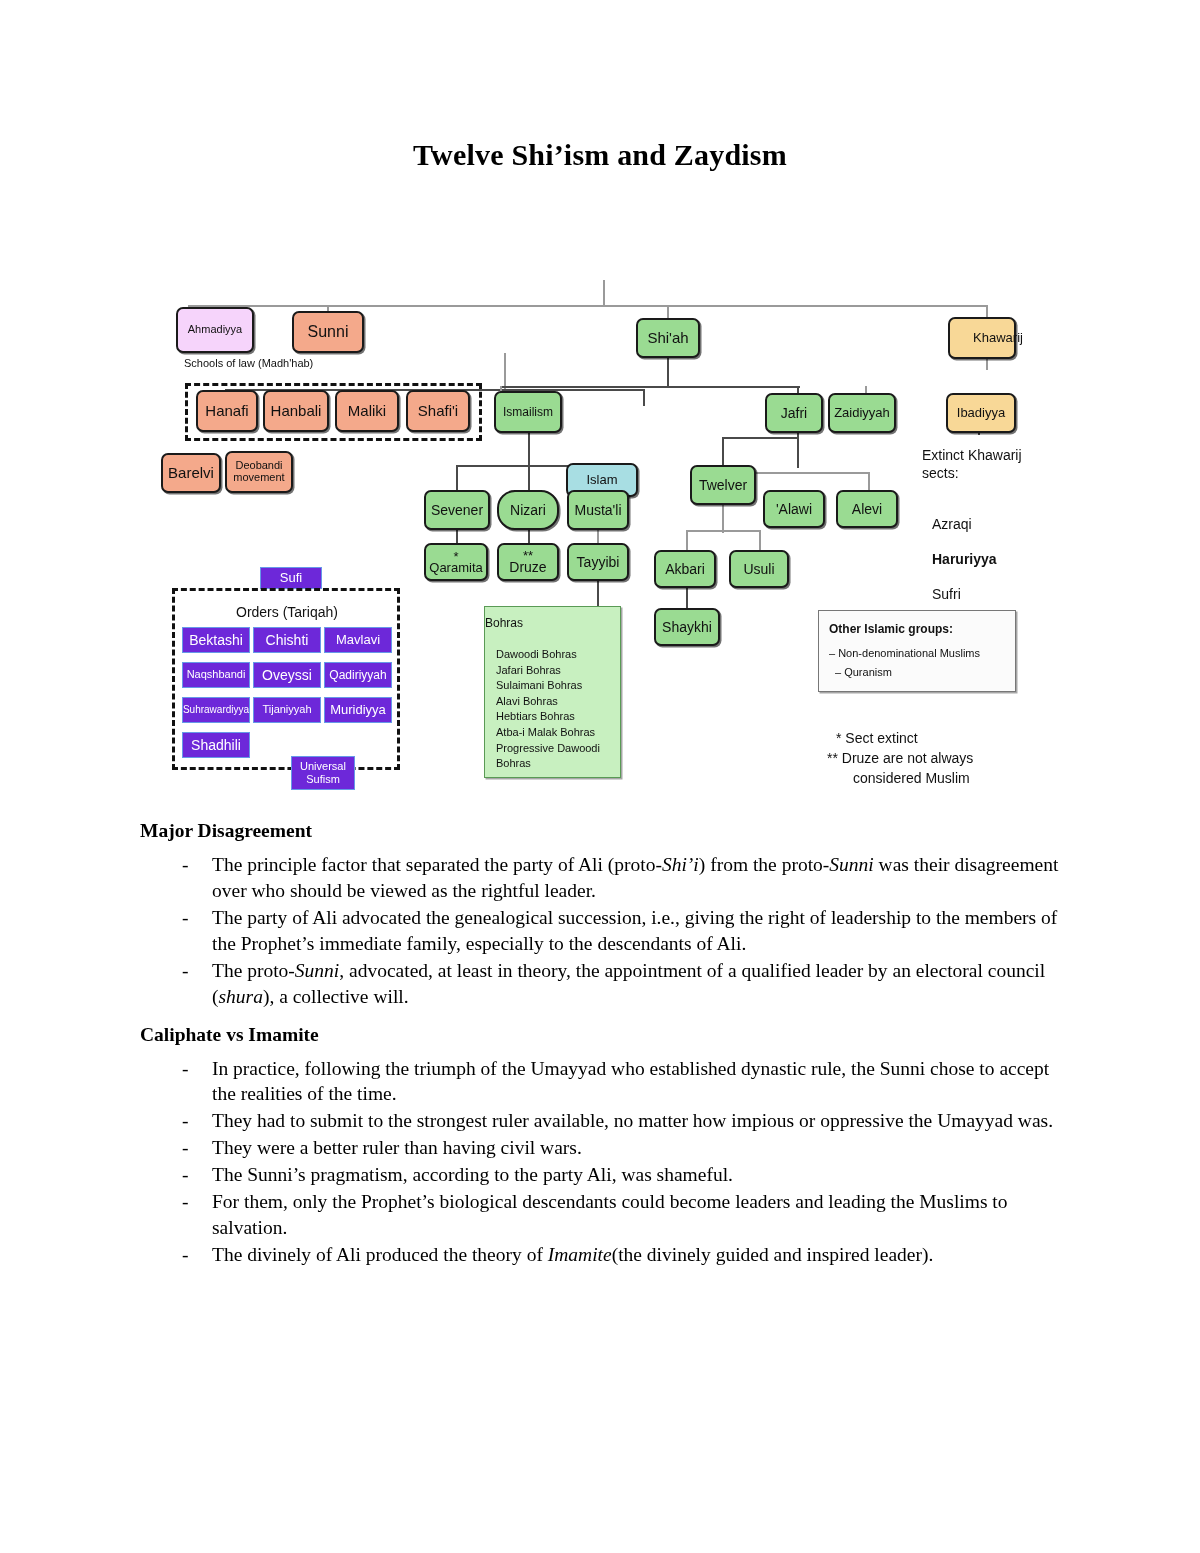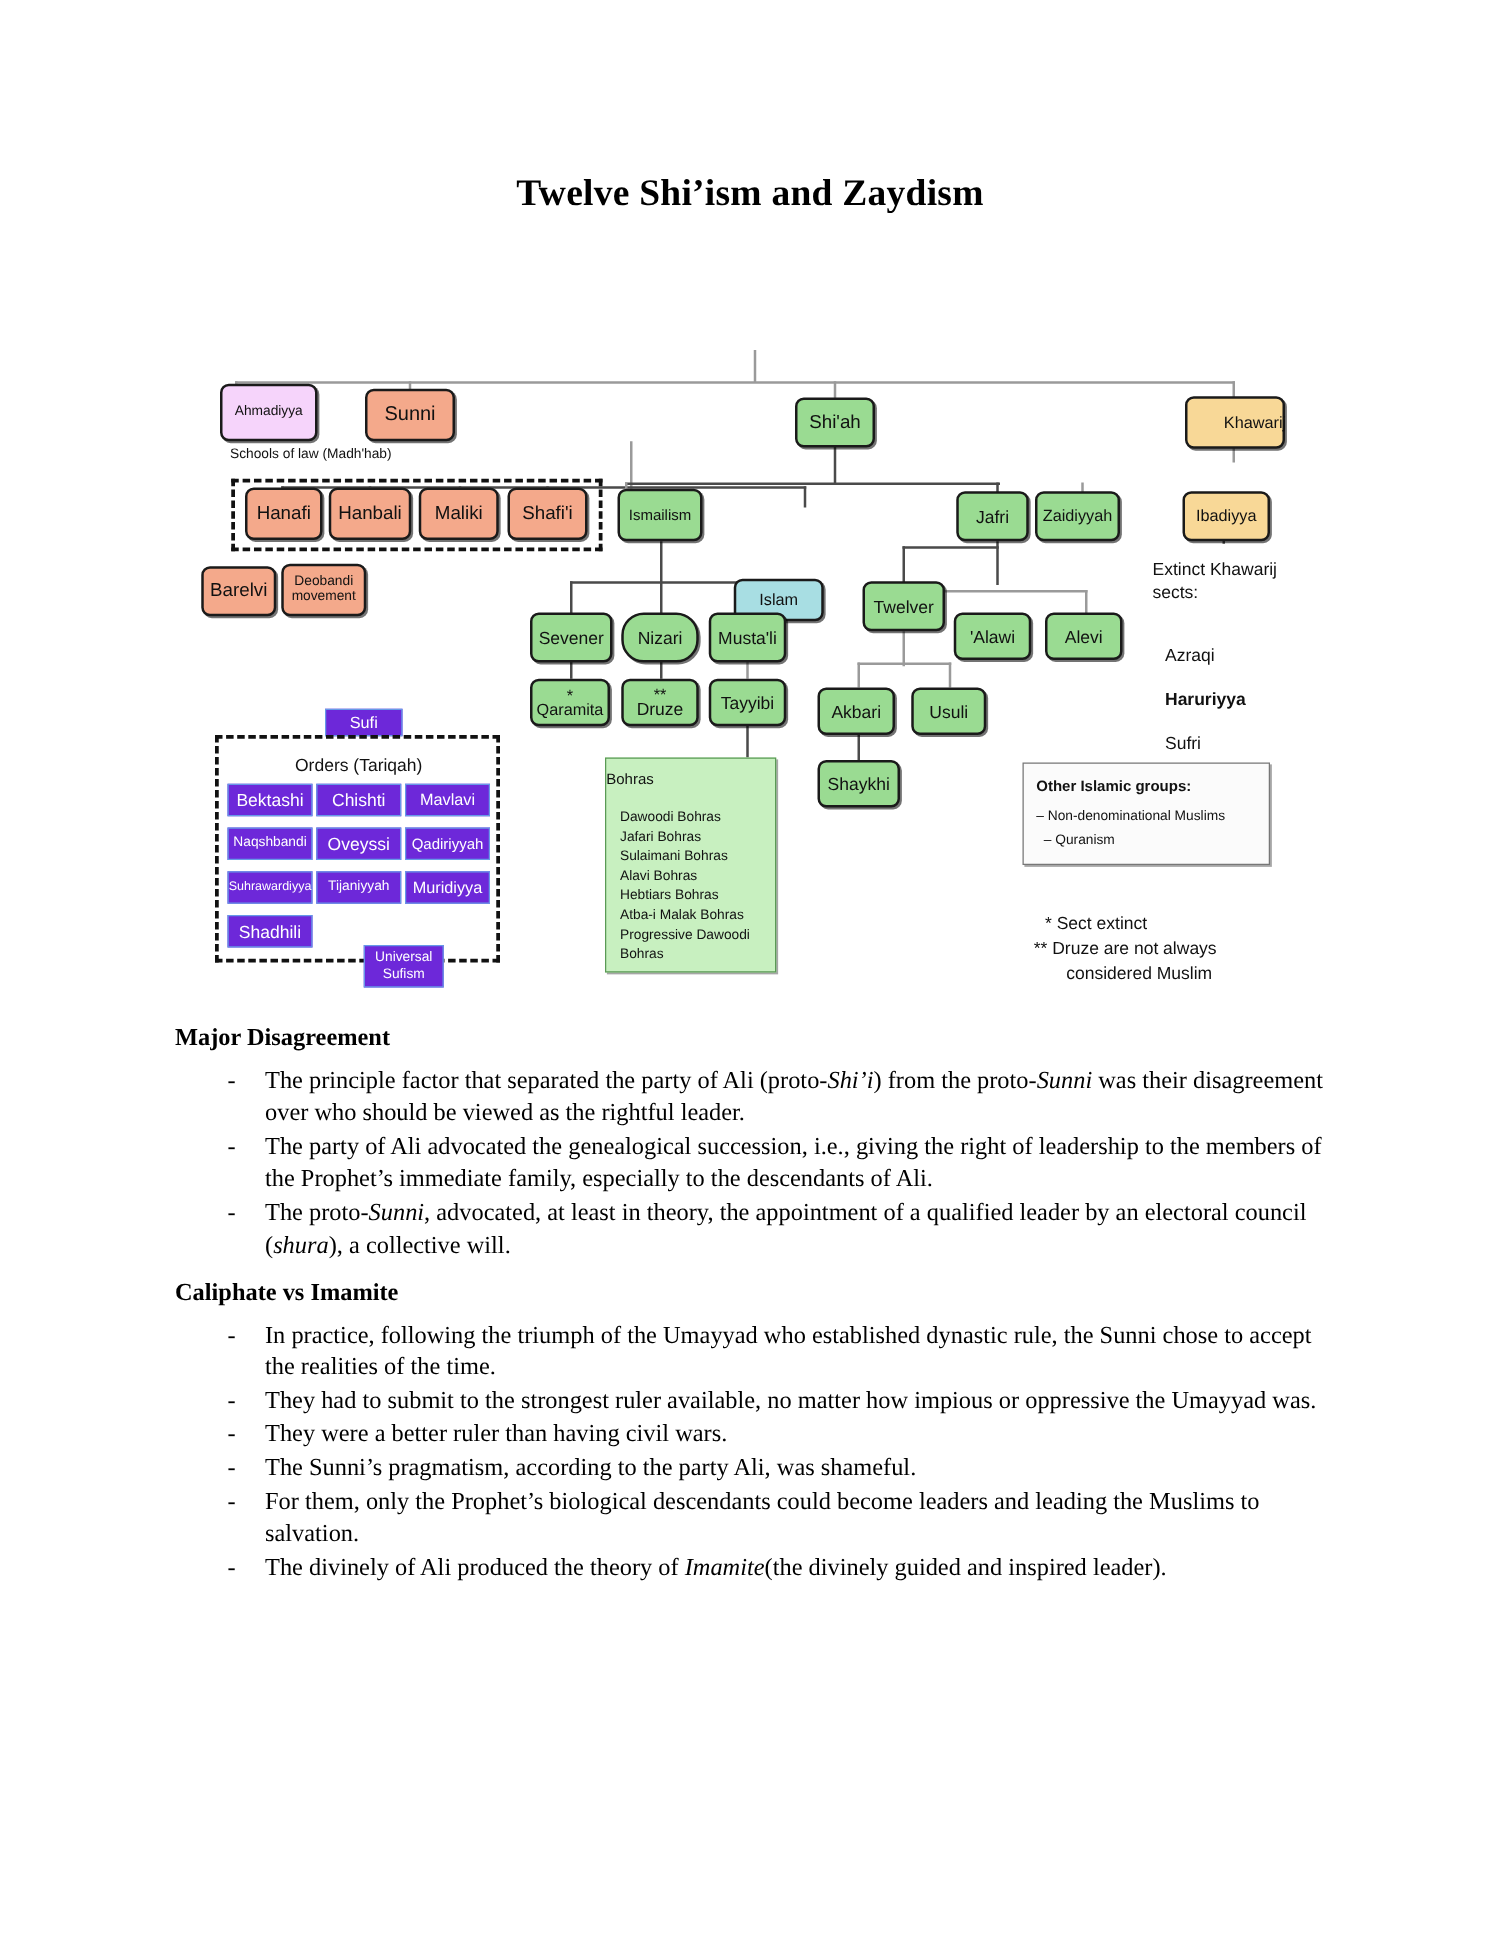--- a/index.html
+++ b/index.html
@@ -127,37 +127,37 @@
     <div class="conn" style="left:722px;top:212px;width:2px;height:39px;"></div>
     <div class="conn light" style="left:750px;top:247px;width:120px;height:2px;"></div>
     <div class="conn light" style="left:868px;top:247px;width:2px;height:20px;"></div>
 
     <div class="conn light" style="left:722px;top:280px;width:2px;height:28px;"></div>
     <div class="conn light" style="left:686px;top:305px;width:75px;height:2px;"></div>
     <div class="conn light" style="left:686px;top:305px;width:2px;height:20px;"></div>
     <div class="conn light" style="left:759px;top:305px;width:2px;height:20px;"></div>
     <div class="conn" style="left:686px;top:355px;width:2px;height:28px;"></div>
 
-    <div class="node n-cyan" style="left:566px;top:238px;width:72px;height:34px;font-size:13px;margin-left:21px;">
+    <div class="node n-cyan" style="left:566px;top:238px;width:72px;height:34px;font-size:13px;">
         <span>Islam</span>
       </div>
 
     <div class="node n-pink" style="left:176px;top:82px;width:78px;height:46px;font-size:11px;">
         <span>Ahmadiyya</span>
       </div>
 
     <div class="node n-salmon" style="left:292px;top:86px;width:72px;height:42px;font-size:16px;">
         <span>Sunni</span>
       </div>
 
     <div class="node n-green" style="left:636px;top:93px;width:64px;height:40px;font-size:15px;">
         <span>Shi'ah</span>
       </div>
 
-    <div class="node n-tan" style="left:948px;top:92px;width:80px;height:42px;font-size:13px;padding-left:32px;">
+    <div class="node n-tan" style="left:948px;top:92px;width:68px;height:42px;font-size:13px;padding-left:32px;">
         <span>Khawarij</span>
       </div>
 
     <div class="plain" style="left:184px;top:132px;font-size:11px;">Schools of law (Madh'hab)</div>
 
     <div class="dashbox" style="left:185px;top:158px;width:297px;height:58px;"></div>
 
     <div class="node n-salmon" style="left:196px;top:165px;width:62px;height:42px;font-size:15px;">
         <span>Hanafi</span>
       </div>

